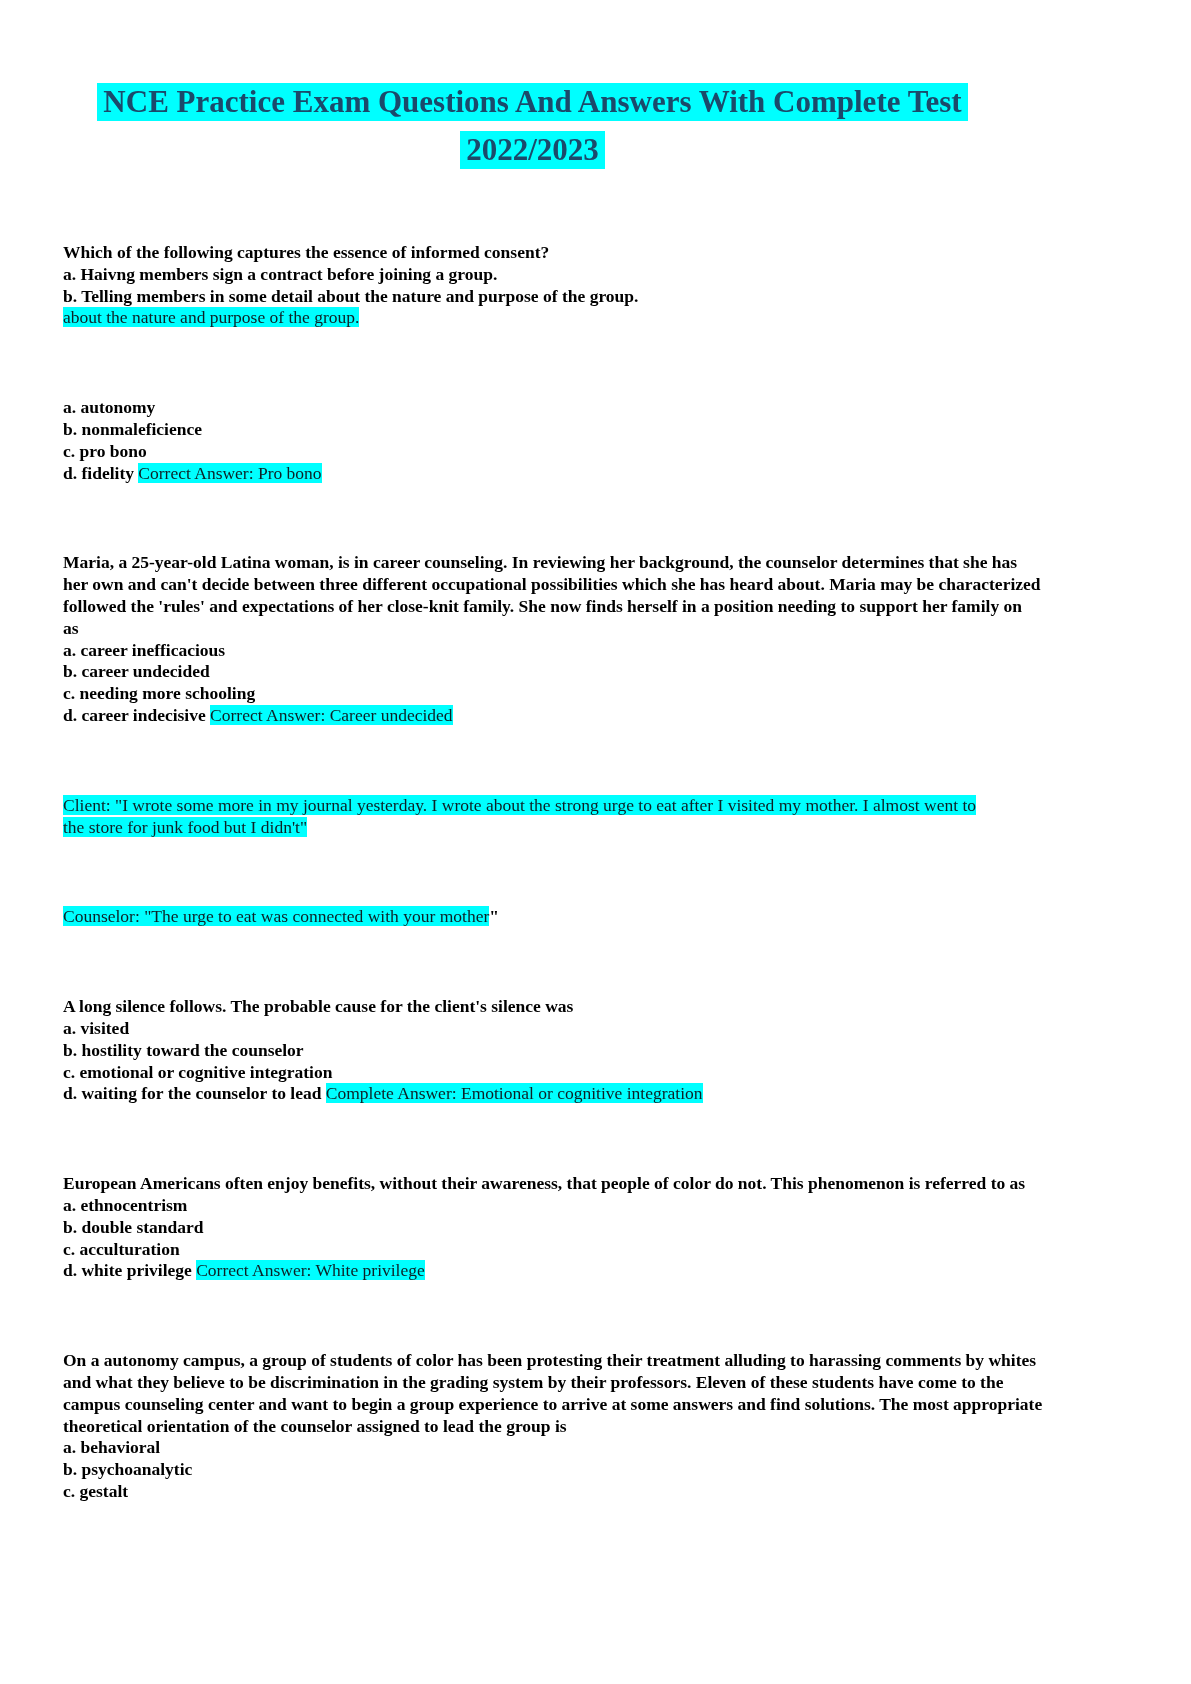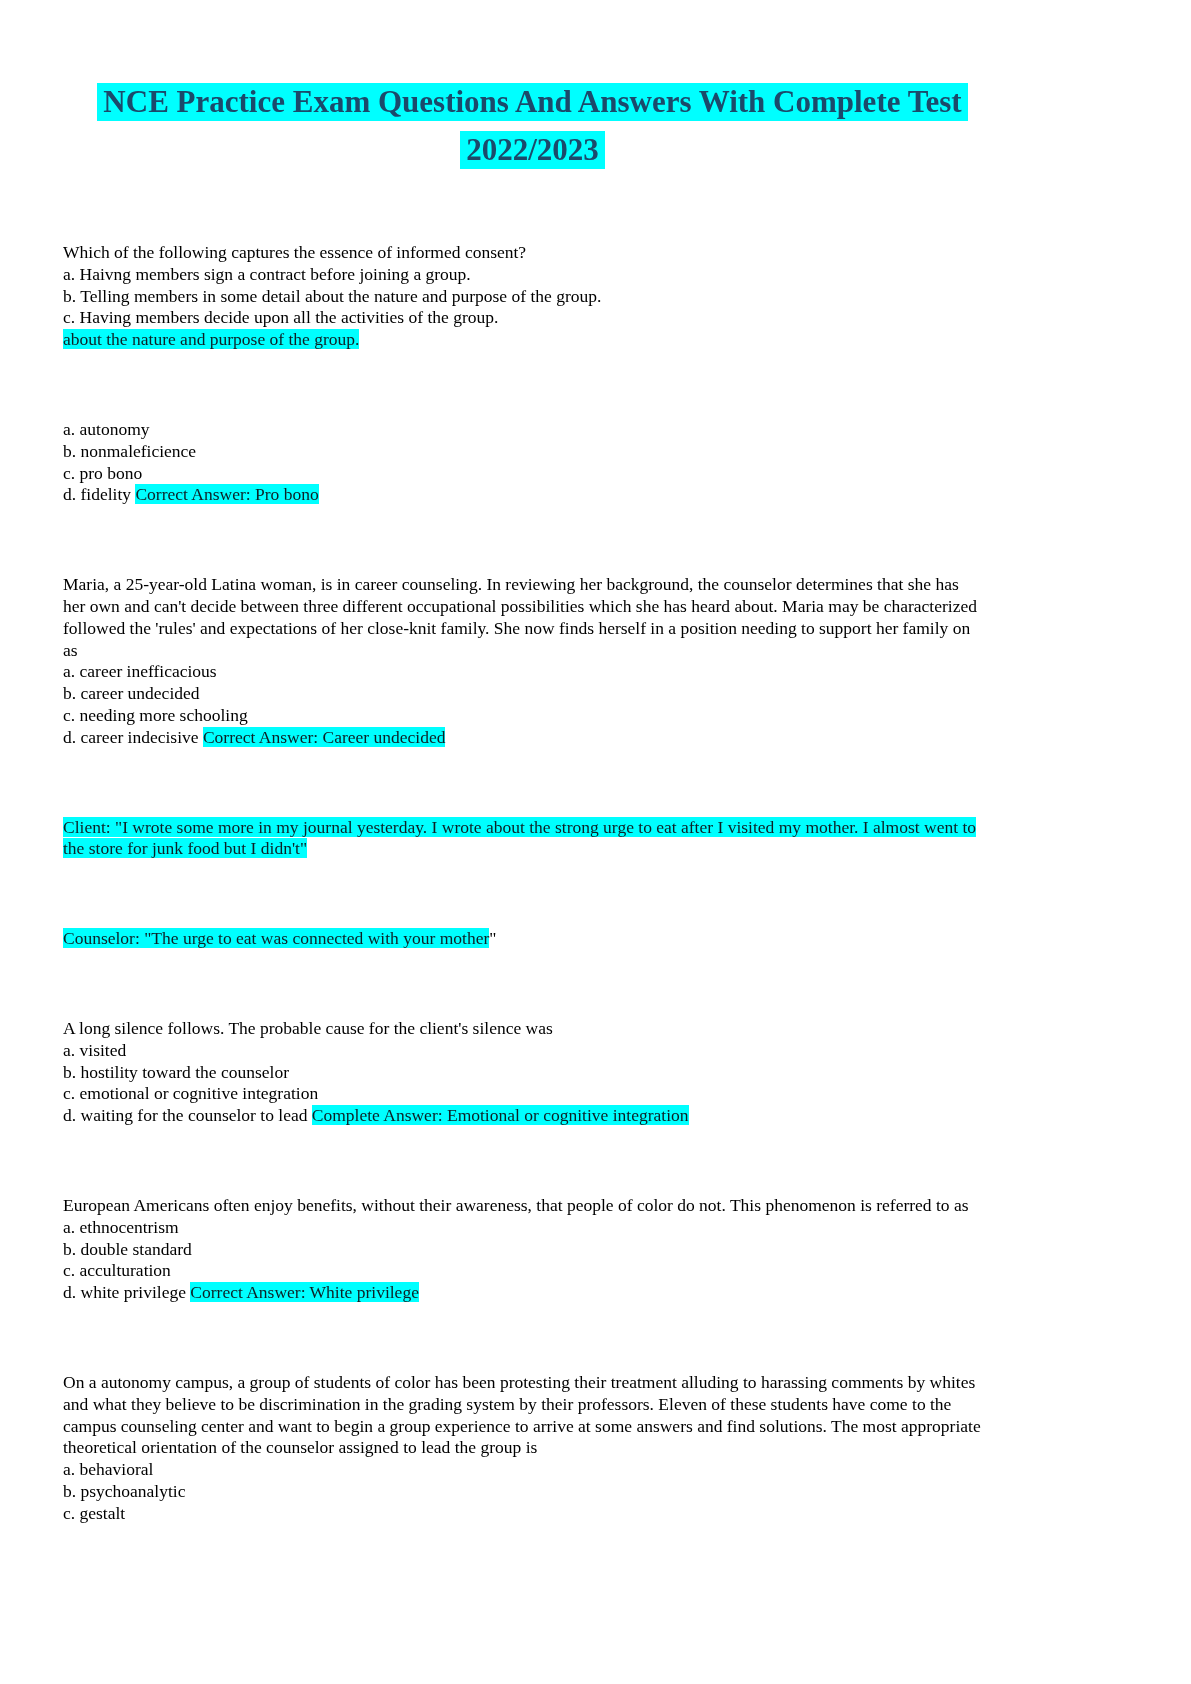--- a/index.html
+++ b/index.html
@@ -41,21 +41,21 @@
   .question{
     margin-bottom:68px;
   }
   .line{
     font-size:17.5px;
     line-height:21.8px;
     white-space:pre;
     color:var(--body-color);
   }
   .txt{
-    font-weight:400;
+    font-weight:700;
     color:var(--body-color);
   }
   .hl{
     background:var(--hl);
     color:var(--hl-text);
     font-weight:400;
   }
 </style>
 </head>
 <body>
@@ -64,21 +64,20 @@
   <div class="content">
     <div class="title-block">
       <div class="title-line"><span>NCE Practice Exam Questions And Answers With Complete Test</span></div>
       <div class="title-line"><span>2022/2023</span></div>
     </div>
     <div>
         <div class="question">
           <div class="line"><span class="txt">Which of the following captures the essence of informed consent?</span></div>
           <div class="line"><span class="txt">a. Haivng members sign a contract before joining a group.</span></div>
           <div class="line"><span class="txt">b. Telling members in some detail about the nature and purpose of the group.</span></div>
-          <div class="line"><span class="txt">c. Having members decide upon all the activities of the group.</span></div>
           <div class="line"><span class="hl">about the nature and purpose of the group.</span></div>
         </div>
         <div class="question">
           <div class="line"><span class="txt">a. autonomy</span></div>
           <div class="line"><span class="txt">b. nonmaleficience</span></div>
           <div class="line"><span class="txt">c. pro bono</span></div>
           <div class="line"><span class="txt">d. fidelity </span><span class="hl">Correct Answer: Pro bono</span></div>
         </div>
         <div class="question">
           <div class="line"><span class="txt">Maria, a 25-year-old Latina woman, is in career counseling. In reviewing her background, the counselor determines that she has</span></div>

